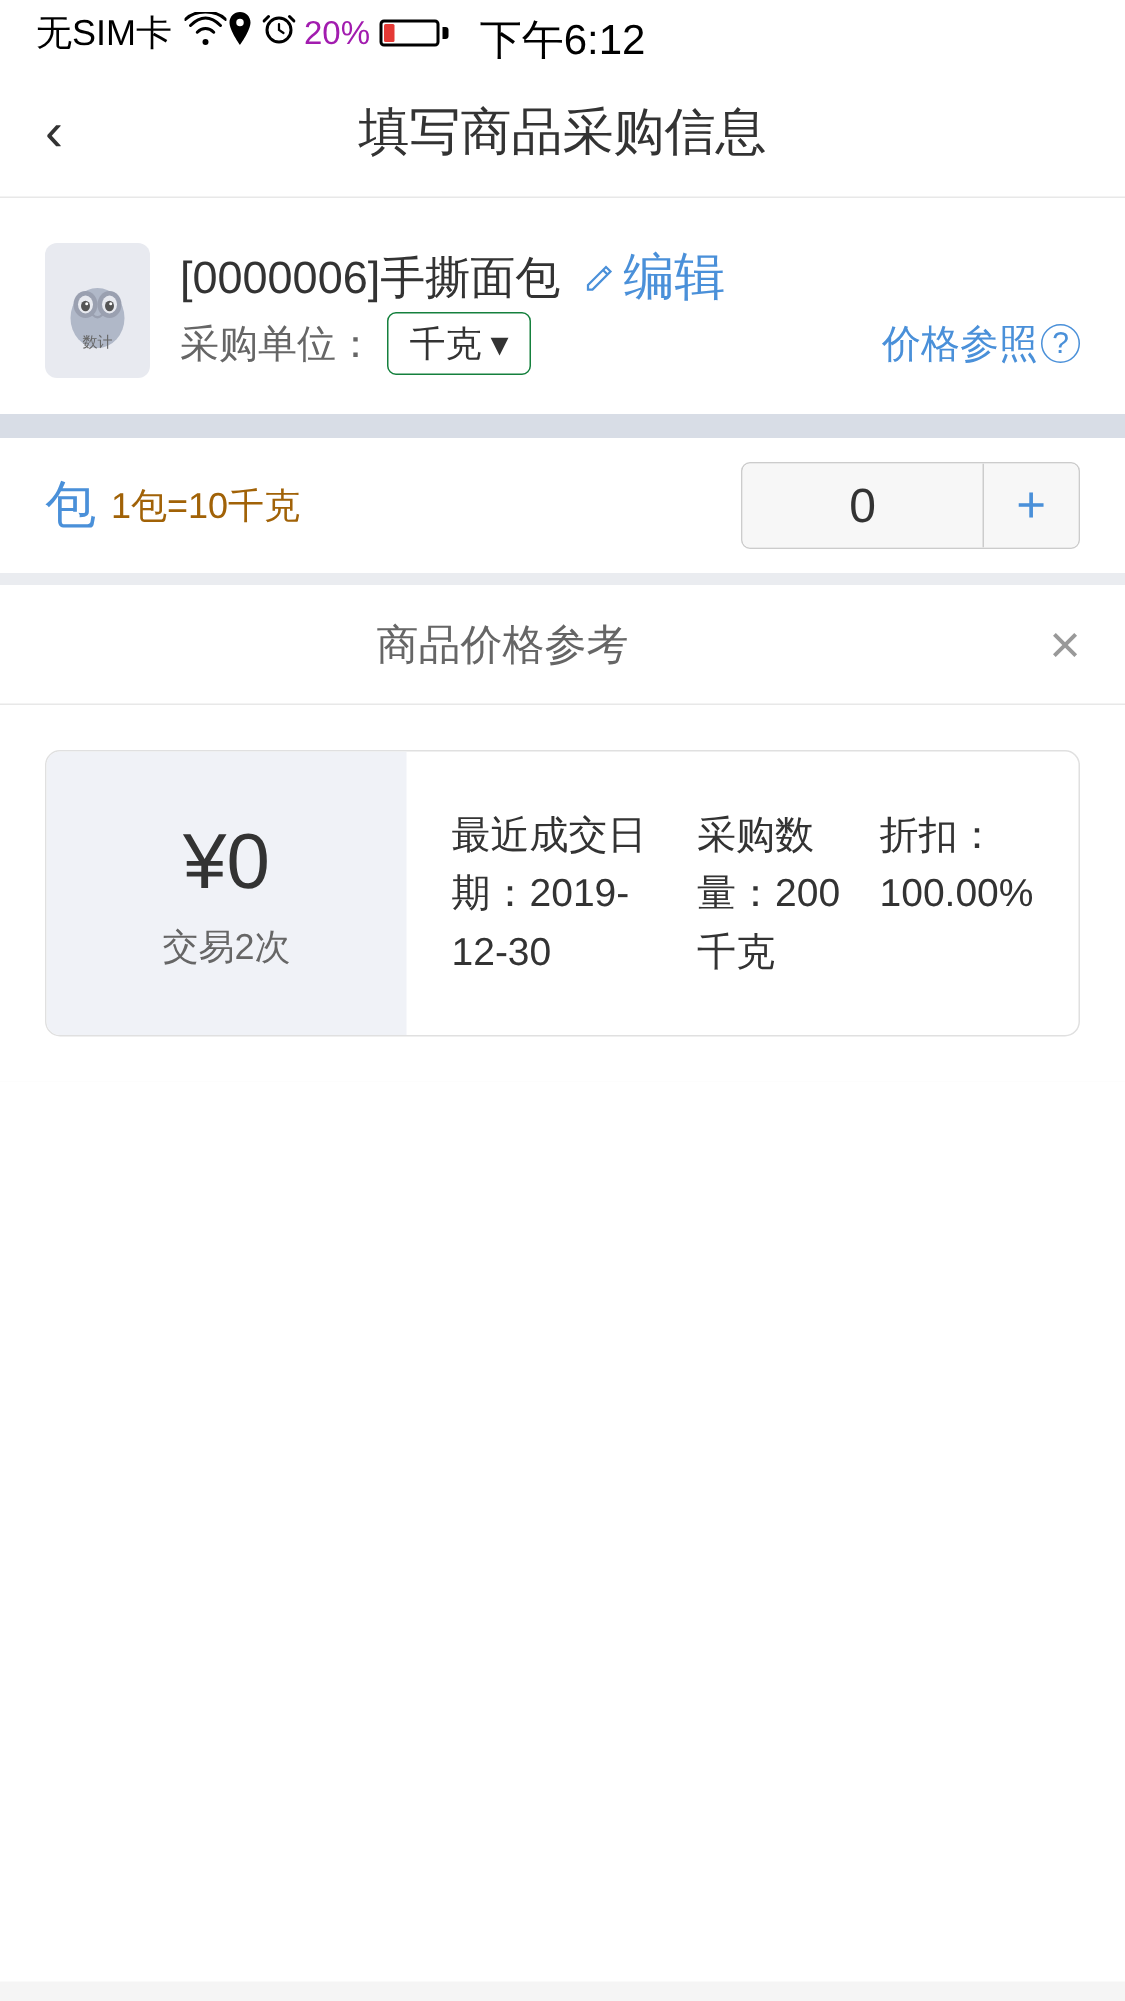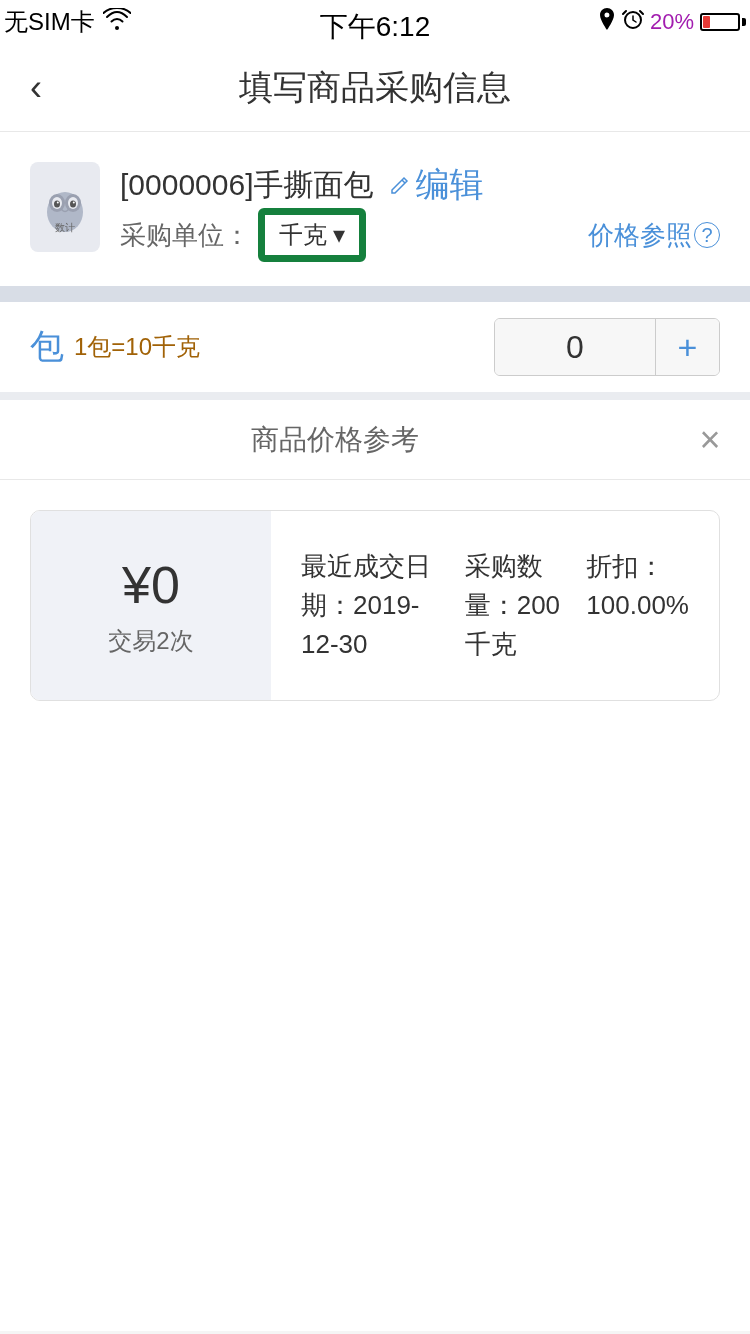--- a/index.html
+++ b/index.html
@@ -12,22 +12,22 @@
       overflow-x: hidden;
     }
 
     
     .status-bar {
       width: 750px;
       height: 44px;
       background: #fff;
       display: flex;
       align-items: center;
-      justify-content: space-between;
-      padding: 0 4px;
+      justify-content: flex-start;
+      padding: 0 24px;
       font-size: 26px;
     }
     .status-left {
       display: flex;
       align-items: center;
       gap: 8px;
       font-size: 24px;
       color: #000;
     }
     .status-center {
@@ -150,21 +150,21 @@
     .unit-label {
       font-size: 26px;
       color: #666;
       display: flex;
       align-items: center;
       gap: 8px;
     }
     .unit-select {
       display: inline-flex;
       align-items: center;
-      border: 7px solid #15803d;
+      border: 1px solid #15803d;
       border-radius: 6px;
       padding: 4px 14px;
       font-size: 24px;
       color: #333;
       background: #fff;
       gap: 6px;
     }
     .price-ref-btn {
       font-size: 26px;
       color: #4a90d9;

